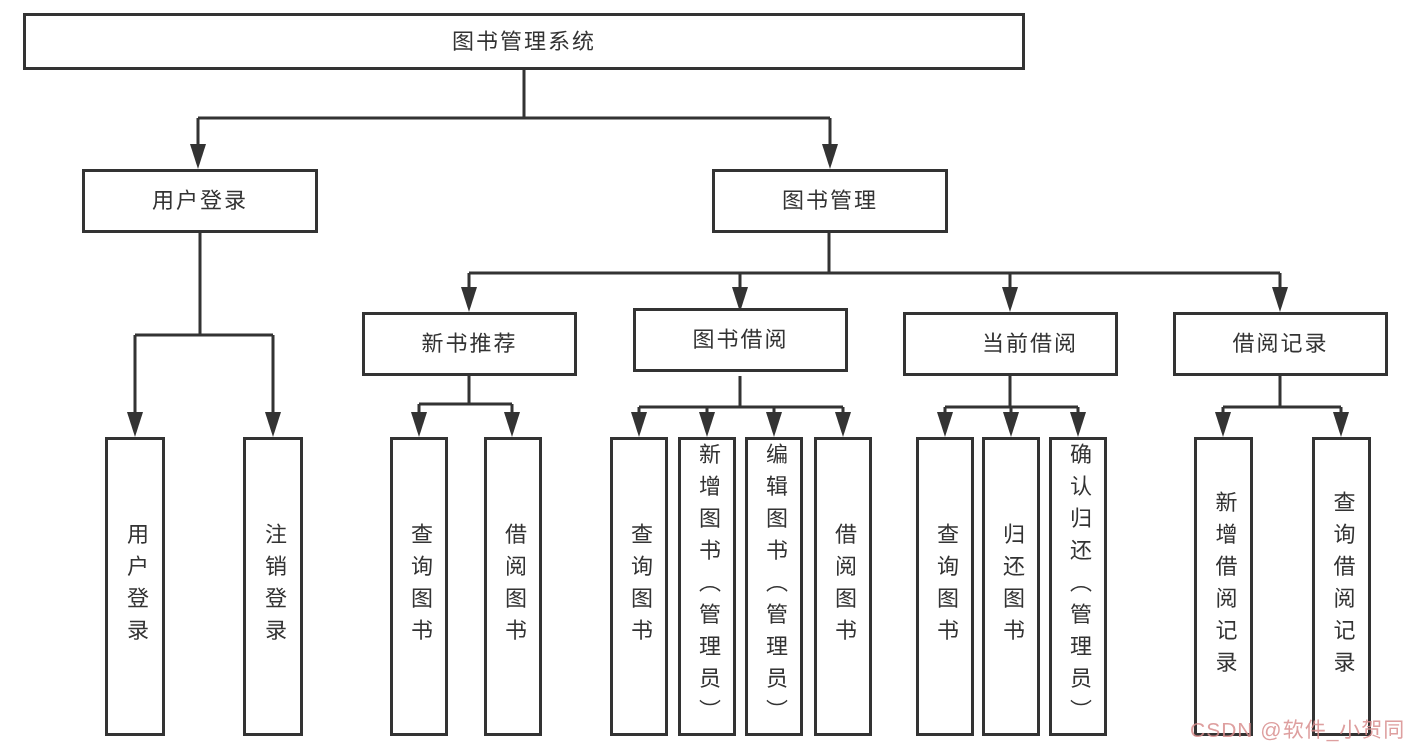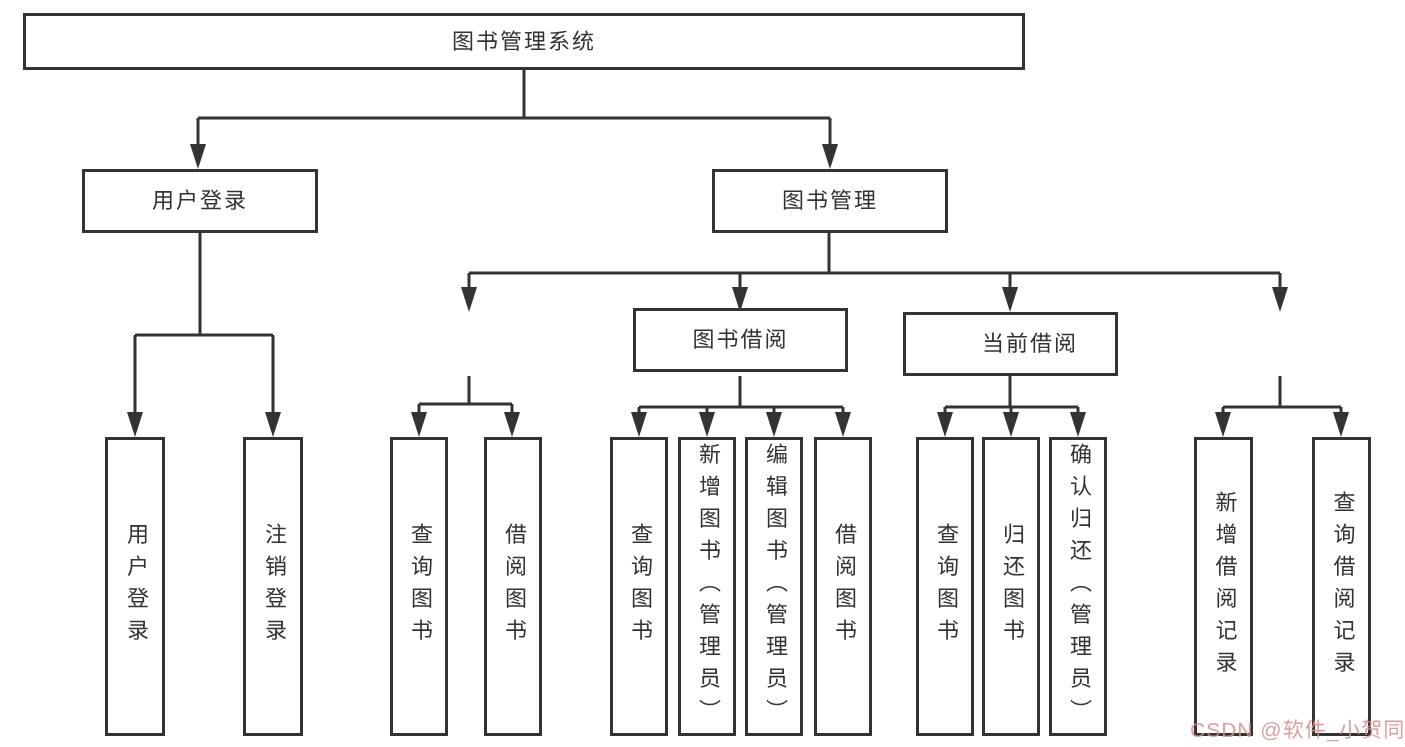--- a/index.html
+++ b/index.html
@@ -74,25 +74,31 @@
     <span class="label">图书管理系统</span>
   </div>
 
   <div class="box hbox" style="left:82px;top:169px;width:236px;height:64px;">
     <span class="label">用户登录</span>
   </div>
   <div class="box hbox" style="left:712px;top:169px;width:236px;height:64px;">
     <span class="label">图书管理</span>
   </div>
 
+  <div class="box hbox" style="left:362px;top:312px;width:215px;height:64px;">
+    <span class="label">新书推荐</span>
+  </div>
   <div class="box hbox" style="left:633px;top:308px;width:215px;height:64px;">
     <span class="label">图书借阅</span>
   </div>
   <div class="box hbox" style="left:903px;top:312px;width:215px;height:64px;padding-left:39px;">
     <span class="label">当前借阅</span>
+  </div>
+  <div class="box hbox" style="left:1173px;top:312px;width:215px;height:64px;">
+    <span class="label">借阅记录</span>
   </div>
 
   <div class="box vbox" style="left:105px;top:437px;width:60px;height:299px;">
     <span class="label">用户登录</span>
   </div>
   <div class="box vbox" style="left:243px;top:437px;width:60px;height:299px;">
     <span class="label">注销登录</span>
   </div>
 
   <div class="box vbox" style="left:390px;top:437px;width:58px;height:299px;">

